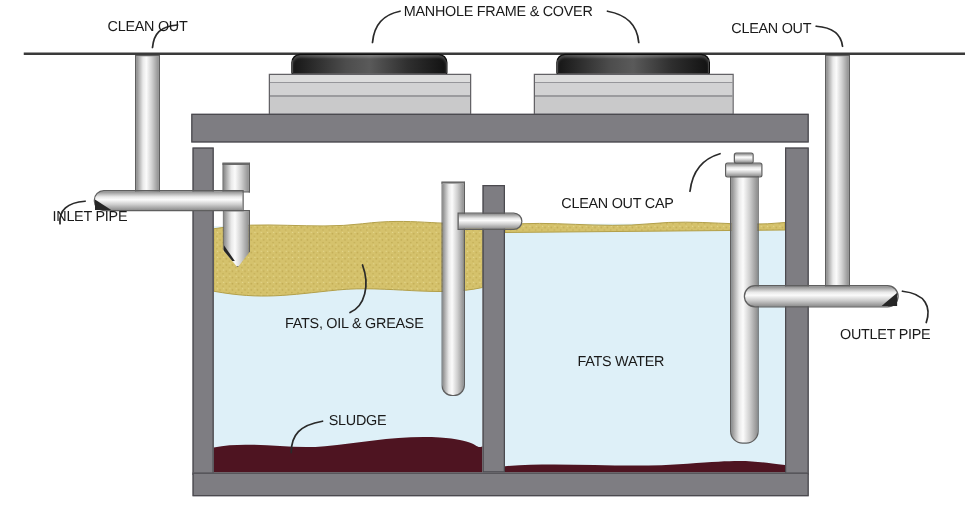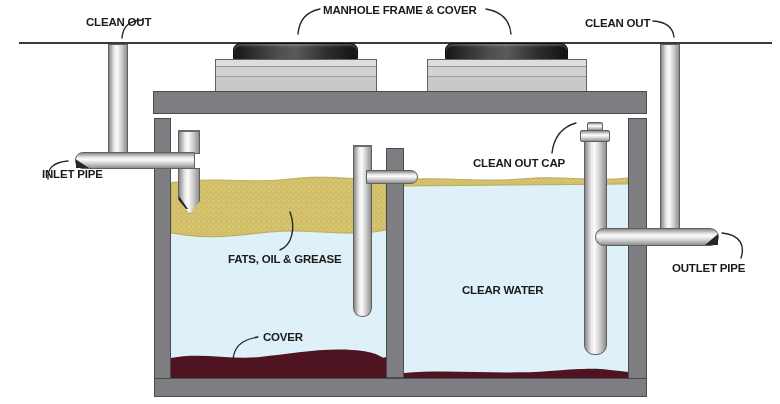--- a/index.html
+++ b/index.html
@@ -3,21 +3,21 @@
 <meta charset="utf-8">
 <style>
   :root{
     --fog:#d5c26c; --fog_speckle:#c2ac55; --water:#def0f8; --sludge:#4e1421;
     --tank:#7e7d82; --outline:#4b4a4f; --ground_line:#3a3a3a; --label_text:#1a1a1a;
   }
   *{box-sizing:border-box;margin:0;padding:0}
   body{background:#fff;font-family:"Liberation Sans",sans-serif}
   .scene{position:relative;width:780px;height:404px;background:#fff;overflow:hidden}
   .abs{position:absolute}
-  .label{position:absolute;font-size:11.5px;font-weight:700;letter-spacing:-0.2px;
+  .label{position:absolute;font-size:11.5px;font-weight:400;letter-spacing:-0.2px;
          color:var(--label_text);white-space:nowrap;line-height:12px}
   .center{text-align:left}
   .tankpart{position:absolute;background:var(--tank);border:1px solid var(--outline)}
   .pipe-v{position:absolute;border:1px solid #5f5f5f;
     background:linear-gradient(90deg,#8a8a8a 0%,#e9e9e9 30%,#fbfbfb 45%,#cfcfcf 70%,#8f8f8f 100%)}
   .pipe-h{position:absolute;border:1px solid #5f5f5f;
     background:linear-gradient(180deg,#8a8a8a 0%,#e9e9e9 30%,#fbfbfb 45%,#cfcfcf 70%,#8f8f8f 100%)}
   .cover{position:absolute;height:17px;border:1px solid #0d0d0d;border-radius:7px 7px 2px 2px;
     background:linear-gradient(90deg,#161616 0%,#4d4d4d 35%,#5a5a5a 50%,#2f2f2f 75%,#121212 100%);
     box-shadow:inset 0 2px 2px rgba(255,255,255,.22)}
@@ -93,20 +93,20 @@
     <path class="leader" d="M552,153 C554,136 562,127 576,123"></path>
     <path class="leader" d="M280,250 C292,245 296,228 290,212"></path>
     <path class="leader" d="M258,337 C240,340 233,348 233,362"></path>
     <path class="leader" d="M722,233 C741,235 745,246 741,258"></path>
   </svg>
 
   <div class="label" style="left:86px;top:16px">CLEAN OUT</div>
   <div class="label" style="left:323px;top:4px">MANHOLE FRAME &amp; COVER</div>
   <div class="label" style="left:585px;top:17px">CLEAN OUT</div>
   <div class="label" style="left:42px;top:168px">INLET PIPE</div>
-  <div class="label" style="left:473px;top:157px">CLEAN OUT CAP</div>
+  <div class="label" style="left:449px;top:157px">CLEAN OUT CAP</div>
   <div class="label center" style="left:228px;top:253px;width:118px">
     <div>FATS, OIL &amp; GREASE</div>
   </div>
-  <div class="label" style="left:462px;top:284px">CLEAR WATER</div>
-  <div class="label" style="left:263px;top:331px">COVER</div>
+  <div class="label" style="left:462px;top:284px">FATS WATER</div>
+  <div class="label" style="left:263px;top:331px">SLUDGE</div>
   <div class="label" style="left:672px;top:262px">OUTLET PIPE</div>
 </div>
 
 </body></html>

